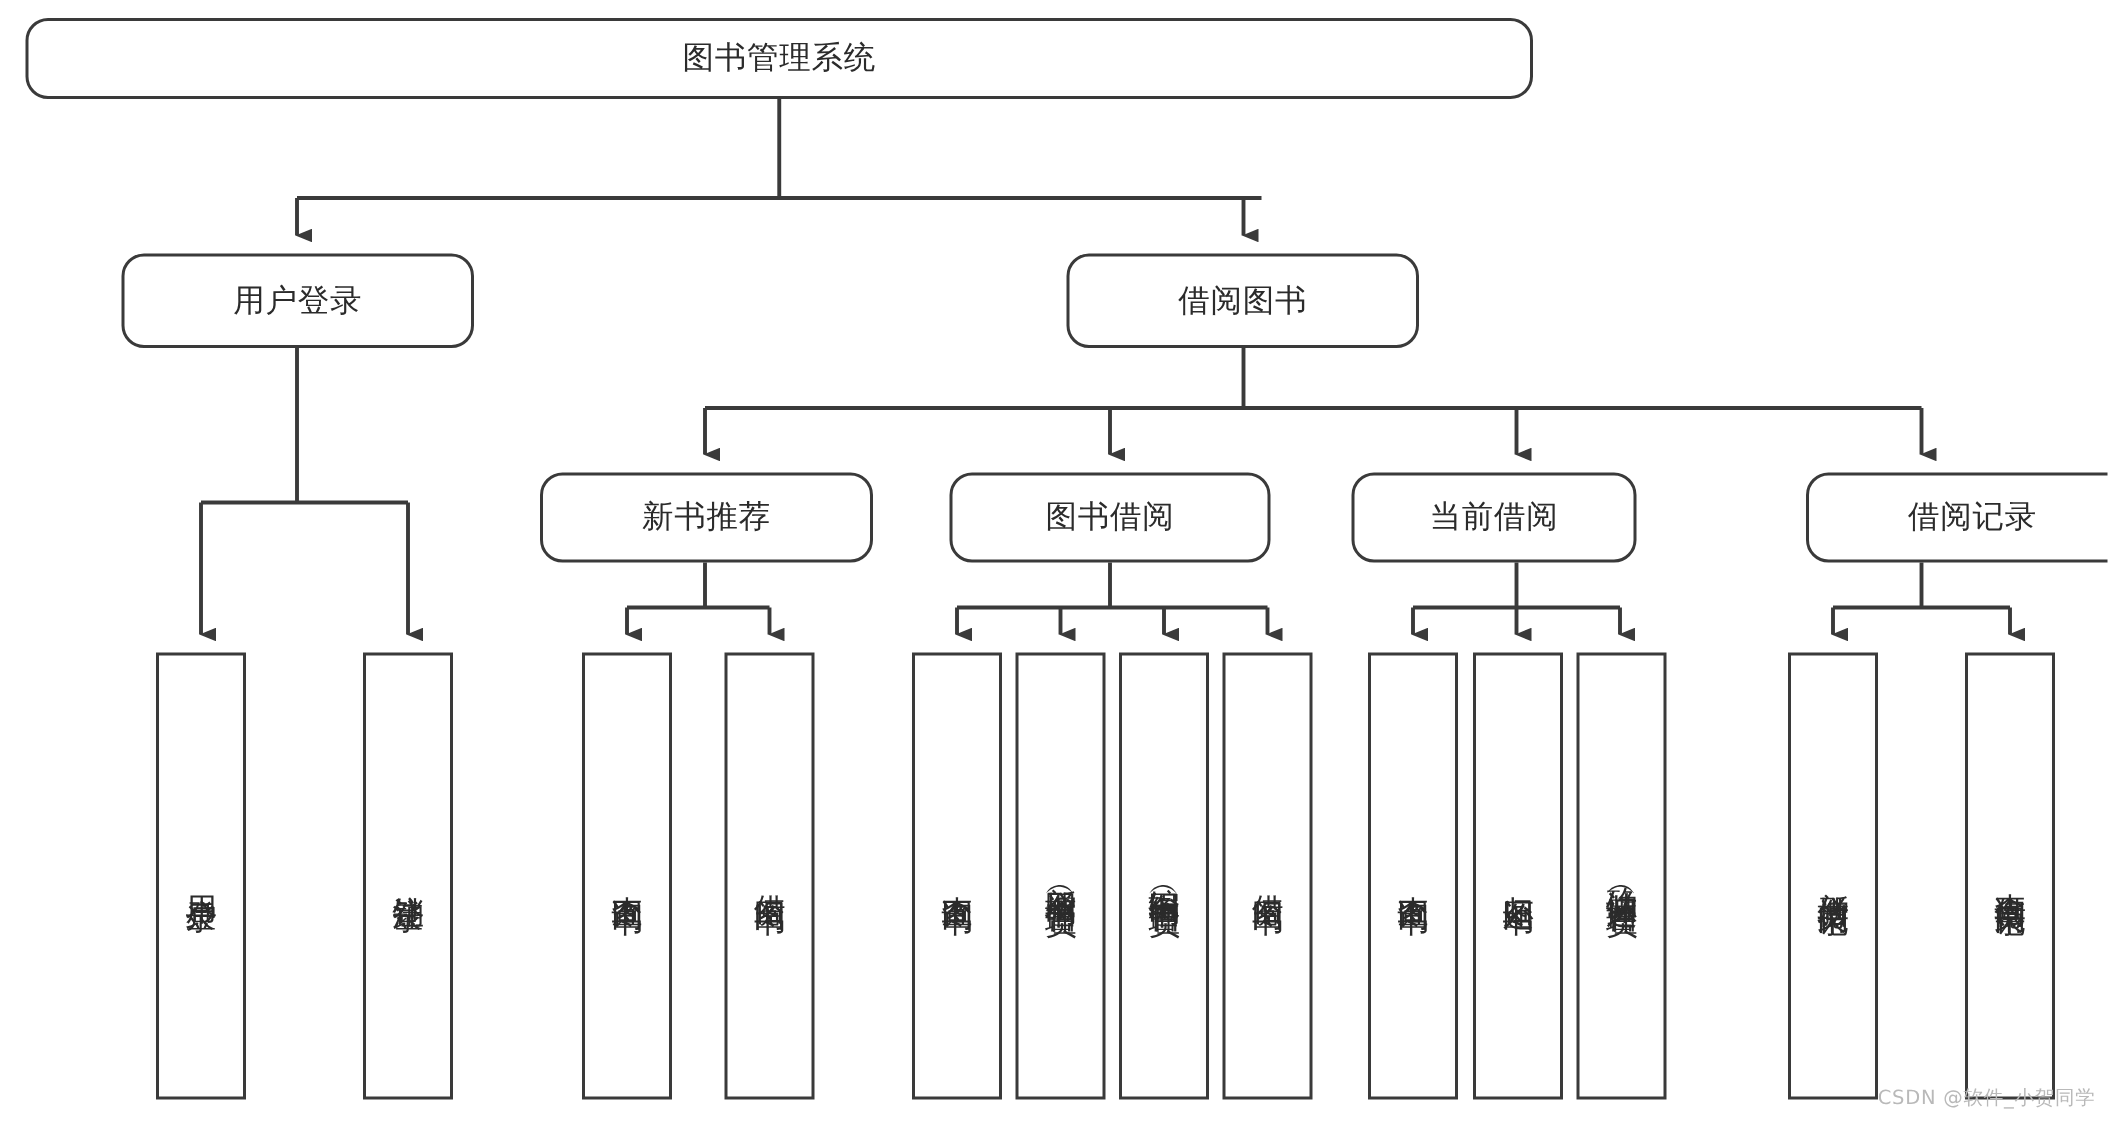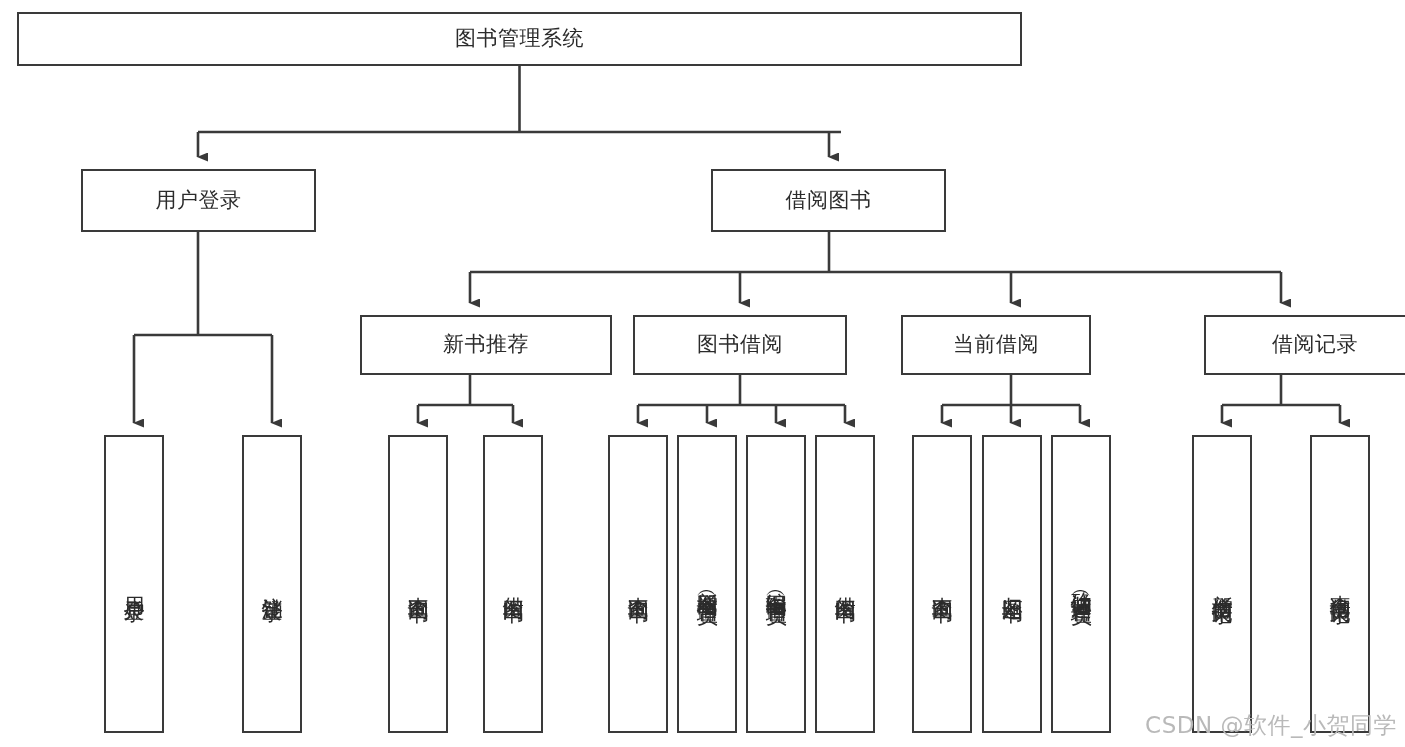--- a/index.html
+++ b/index.html
@@ -34,20 +34,21 @@
     background: #ffffff;
     display: flex;
     align-items: center;
     justify-content: center;
     color: #2b2b2b;
   }
   .node-box.horizontal {
     font-size: 21px;
     line-height: 1.1;
     letter-spacing: 0.5px;
+    border-radius: 15px;
   }
   .node-box.vertical {
     writing-mode: vertical-rl;
     text-orientation: upright;
     font-size: 21px;
     line-height: 1.35;
     letter-spacing: 2px;
     padding: 6px 0;
     text-align: center;
   }
@@ -56,21 +57,21 @@
     white-space: pre-wrap;
   }
   .node-box.vertical .node-label {
     writing-mode: vertical-rl;
     text-orientation: upright;
   }
   #watermark {
     position: absolute;
     right: 8px;
     bottom: 6px;
-    font-size: 23px;
+    font-size: 13px;
     color: #b9b9b9;
     letter-spacing: 0.5px;
     user-select: none;
     white-space: nowrap;
   }
 </style>
 </head>
 <body>
 
 <div id="diagram-root">
@@ -130,21 +131,21 @@
   </div>
 
   <div class="node-box horizontal" style="left:81px; top:169px; width:235px; height:63px;">
     <span class="node-label">用户登录</span>
   </div>
 
   <div class="node-box horizontal" style="left:711px; top:169px; width:235px; height:63px;">
     <span class="node-label">借阅图书</span>
   </div>
 
-  <div class="node-box horizontal" style="left:360px; top:315px; width:252px; height:60px;">
+  <div class="node-box horizontal" style="left:360px; top:315px; width:222px; height:60px;">
     <span class="node-label">新书推荐</span>
   </div>
 
   <div class="node-box horizontal" style="left:633px; top:315px; width:214px; height:60px;">
     <span class="node-label">图书借阅</span>
   </div>
 
   <div class="node-box horizontal" style="left:901px; top:315px; width:190px; height:60px;">
     <span class="node-label">当前借阅</span>
   </div>

